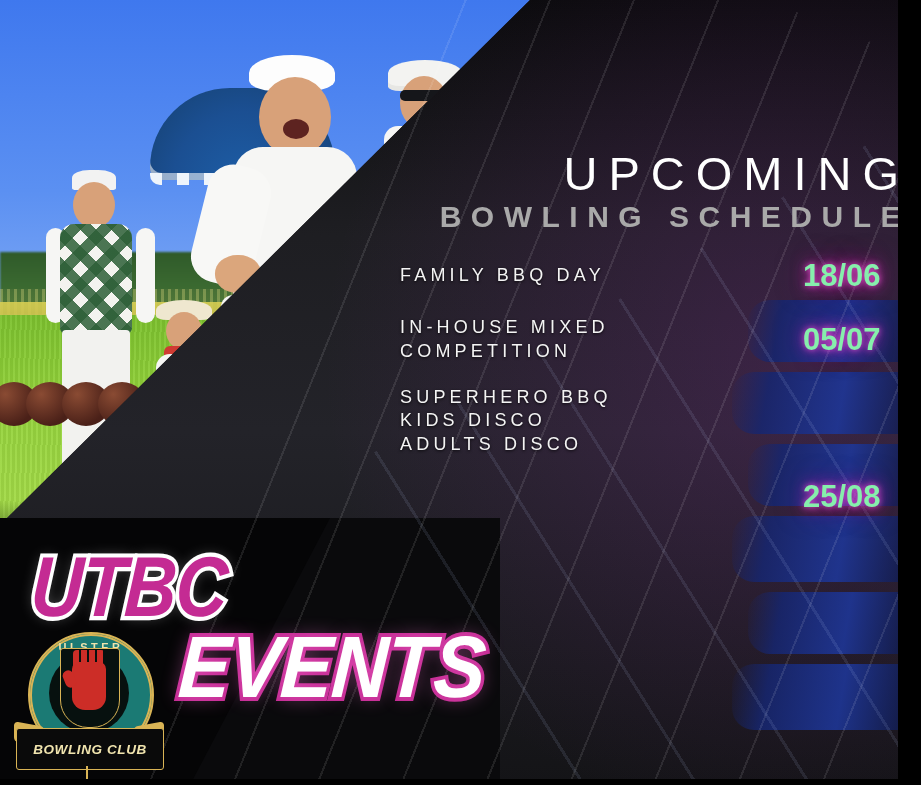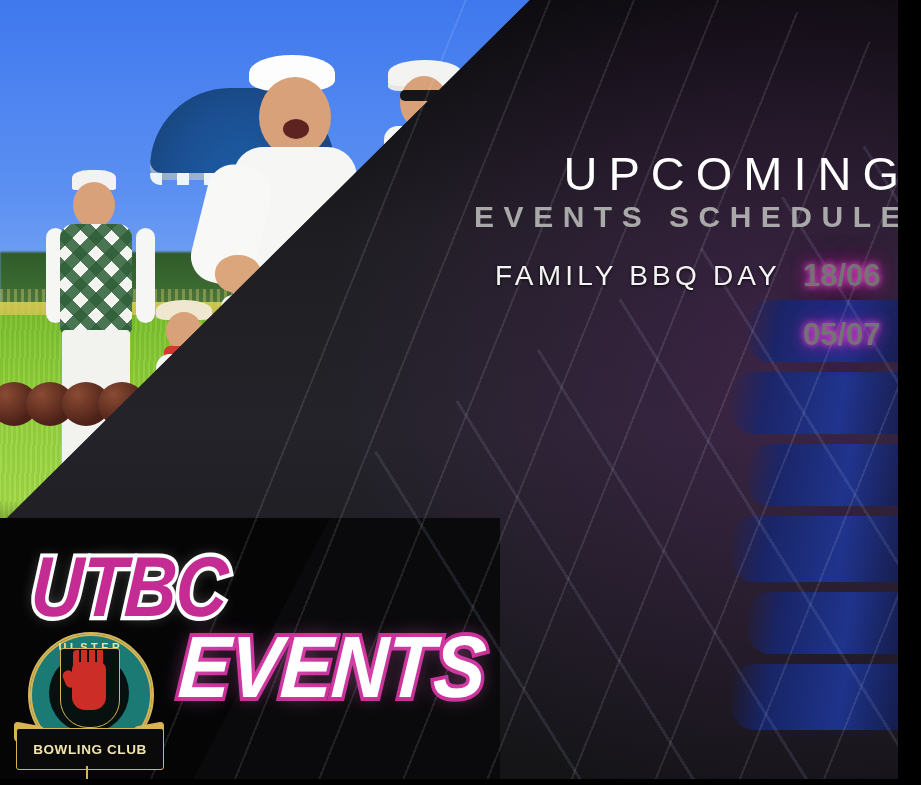--- a/index.html
+++ b/index.html
@@ -245,35 +245,35 @@
     position:absolute; left:400px; top:258px; width:521px;
   }
   .event-row{
     display:flex;
     align-items:center;
     justify-content:flex-end;
     margin-bottom:22px;
   }
   .event-name{
     flex:1 1 auto;
-    text-align:right;
+    text-align:left;
     color:#f4f4f4;
-    font-size:28px;
+    font-size:18px;
     font-weight:400;
     letter-spacing:4.2px;
     line-height:1.32;
     text-transform:uppercase;
     padding-right:22px;
     white-space:pre-line;
     text-shadow:0 1px 3px rgba(0,0,0,.8);
   }
   .event-date{
     flex:0 0 118px;
     text-align:left;
-    color:#737373;
+    color:#86efac;
     font-size:31px;
     font-weight:700;
     letter-spacing:0px;
     text-shadow:
       0 0 6px rgba(240,80,215,.95),
       0 0 16px rgba(225,40,190,.75),
       0 0 30px rgba(200,20,170,.5);
   }
 
   
@@ -356,21 +356,21 @@
     font-size:11px; font-weight:700; letter-spacing:3px; color:#efe3ad;
   }
   .badge-banner{
     position:absolute; left:0; top:96px; width:146px; height:40px;
     background:#0a0a0a;
     border:1.4px solid #d9b455;
     border-radius:3px;
     display:flex; align-items:center; justify-content:center;
   }
   .badge-banner span{
-    font-size:13.5px; font-weight:700; letter-spacing:.6px; color:#f0e4ae;
+    font-size:13.5px; font-weight:700; letter-spacing:.6px; color:#f0e4ae;font-style:italic;
   }
   .badge-ribbon-l, .badge-ribbon-r{
     position:absolute; top:92px; width:30px; height:20px; background:#d9b455;
     border-radius:4px;
   }
   .badge-ribbon-l{left:-2px; transform:skewY(10deg);}
   .badge-ribbon-r{right:-2px; transform:skewY(-10deg);}
   .badge-tail{
     position:absolute; left:70px; top:134px; width:2px; height:18px; background:#d9b455;
   }
@@ -464,34 +464,40 @@
     <b style="top:516px;height:66px;width:166px"></b>
     <b style="top:592px;height:62px;width:150px"></b>
     <b style="top:664px;height:66px;width:166px"></b>
   </div>
 
   <div class="streaks"></div>
   <div class="streaks2"></div>
 
   <div class="headings">
     <div class="h-upcoming">UPCOMING</div>
-    <div class="h-sub">EVENTS SCHEDULE</div>
+    <div class="h-sub">BOWLING SCHEDULE</div>
   </div>
 
   <div class="events">
     <div class="event-row">
       <div class="event-name">FAMILY BBQ DAY</div>
       <div class="event-date">18/06</div>
     </div>
     <div class="event-row">
+      <div class="event-name">IN-HOUSE MIXED
+COMPETITION</div>
       <div class="event-date">05/07</div>
     </div>
     <div class="event-row">
+      <div class="event-name">SUPERHERO BBQ
+KIDS DISCO
+ADULTS DISCO</div>
     </div>
     <div class="event-row">
+      <div class="event-date">25/08</div>
     </div>
   </div>
 
   <div class="logo-text">
     <div class="logo-utbc">UTBC</div>
     <div class="logo-events">EVENTS</div>
   </div>
 
   <div class="badge">
     <div class="badge-ring">

